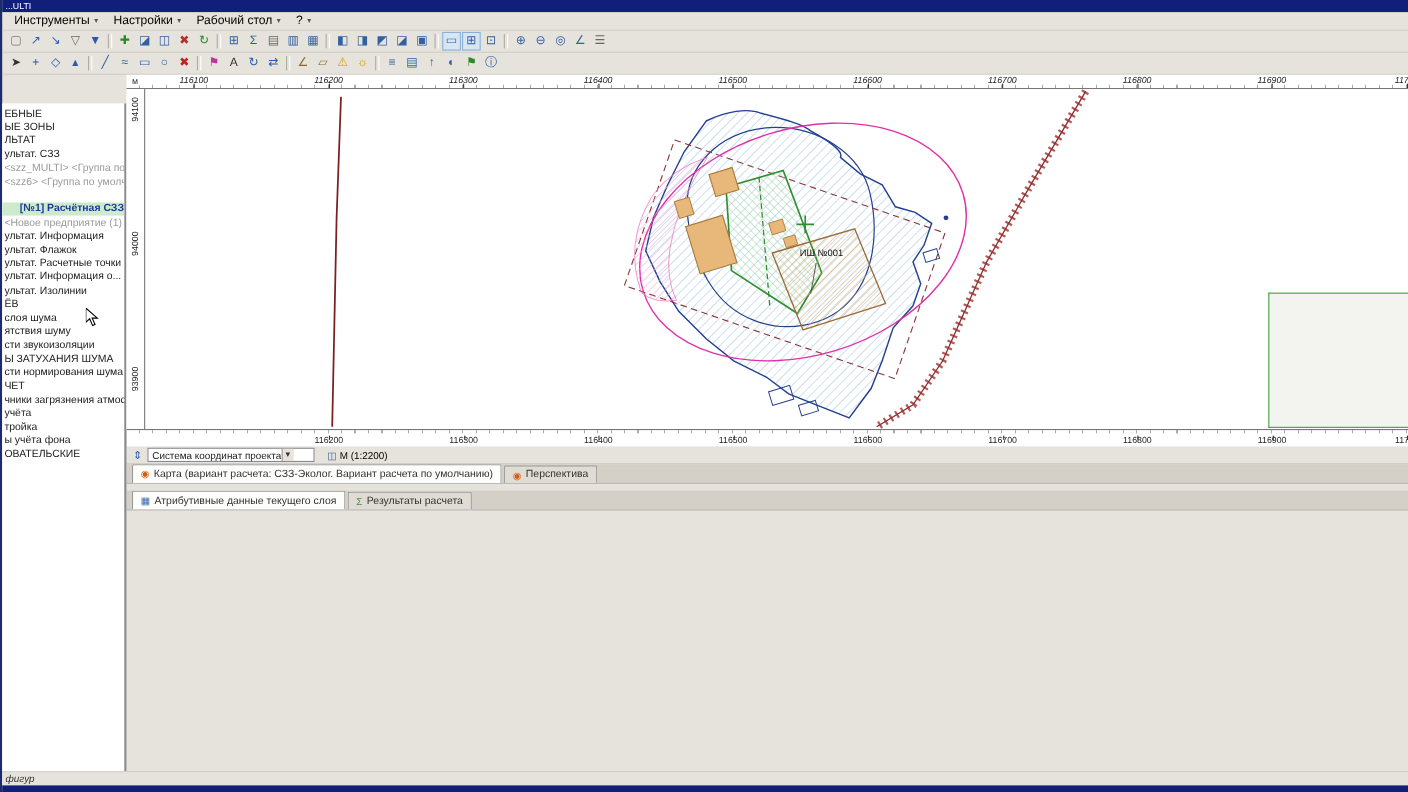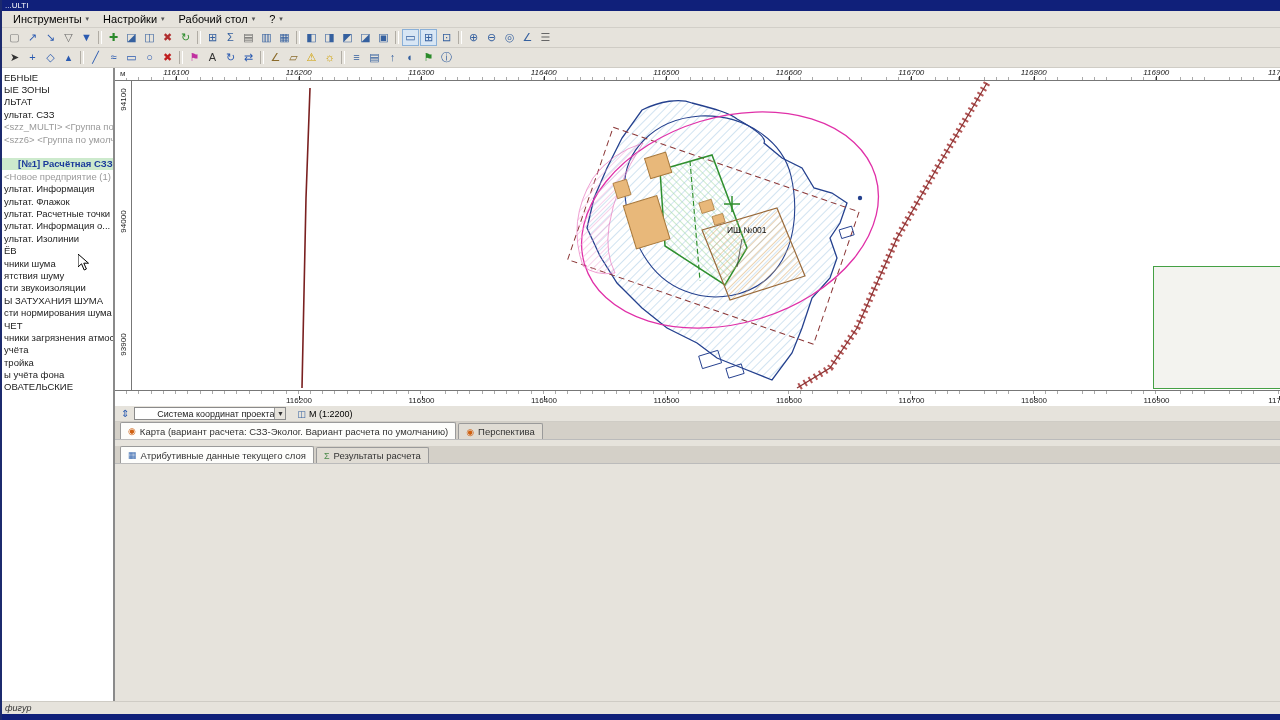--- a/index.html
+++ b/index.html
@@ -11,21 +11,21 @@
   .menubar { height:17px; display:flex; align-items:center; font-size:11px; padding-left:4px; border-bottom:1px solid #d2cfc8; flex:none; }
   .menu-item { padding:1px 7px; display:flex; align-items:center; gap:4px; cursor:default; }
   .menu-item .chev { font-size:7px; color:#555; }
 
   .toolbar { height:20px; display:flex; align-items:center; padding-left:4px; gap:1px; border-bottom:1px solid #cfccc5; flex:none; }
   .tbtn { width:17px; height:17px; flex:none; display:flex; align-items:center; justify-content:center; font-size:11px; line-height:1; border:1px solid transparent; color:#444; }
   .tbtn.pressed { background:#d8e6f4; border:1px solid #8ab0d8; }
   .tbtn.sep { width:4px; height:13px; border:none; border-left:1px solid #b0aca4; border-right:1px solid #ffffff; margin:0 2px; }
 
   .main { flex:1; display:flex; min-height:0; }
-  .tree { width:113px; flex:none; background:#fff; border-right:2px solid #8a8a8a; font-size:9.5px; padding-top:3px; position:relative; overflow:hidden; }
+  .tree { width:113px; flex:none; background:#fff; border-right:2px solid #8a8a8a; font-size:9.5px; padding-top:3px; position:relative; overflow:hidden;margin-top:26px; }
   .trow { height:12.4px; display:flex; align-items:center; padding-left:2px; white-space:nowrap; color:#222; }
   .trow.muted { color:#9a9a9a; }
   .trow.selected { background:#cdeacd; color:#1a3a9a; font-weight:bold;padding-left:16px; }
   .cursor-wrap { position:absolute; left:76px; top:186px; }
 
   .right { flex:1; display:flex; flex-direction:column; min-width:0; }
 
   .ruler-top { height:13px; flex:none; background:#fff; border-bottom:1px solid #777; display:flex; font-size:8px; color:#222; overflow:hidden; position:relative;
     background-image: repeating-linear-gradient(to right, transparent 0 11.25px, #aaa 11.25px 12.25px);
     background-size:100% 3px; background-repeat:no-repeat; background-position:left bottom; }
@@ -43,21 +43,21 @@
   .legend-overlay { position:absolute; right:0; top:185px; width:127px; height:123px; background:#f3f3ef; border:1px solid #44a044; border-right:none; }
 
   .ruler-bottom { height:16px; flex:none; background:#fff; border-top:1px solid #777; display:flex; align-items:flex-end; padding-left:122.75px; font-size:8px; color:#222; overflow:hidden;
     background-image: repeating-linear-gradient(to right, transparent 0 11.25px, #aaa 11.25px 12.25px);
     background-size:100% 3px; background-repeat:no-repeat; background-position:left top; }
   .rb-item { width:122.5px; flex:none; text-align:center; position:relative; padding-bottom:1px; }
   .rb-item::before { content:""; position:absolute; left:50%; top:0; width:1px; height:4px; background:#333; }
 
   .statusrow { height:16px; flex:none; background:#e6e3dc; display:flex; align-items:center; gap:5px; padding-left:6px; font-size:9px; border-bottom:1px solid #cfccc5; }
   .statusrow .sicon { color:#2a5ab0; font-size:10px; }
-  .combo { width:152px; height:13px; background:#fff; border:1px solid #8a8a8a; display:flex; align-items:center; justify-content:flex-end; padding-left:3px; font-size:9px; color:#222; }
+  .combo { width:152px; height:13px; background:#fff; border:1px solid #8a8a8a; display:flex; align-items:center; justify-content:flex-start; padding-left:3px; font-size:9px; color:#222; }
   .combo-arrow { width:11px; height:11px; background:#e6e3dc; border-left:1px solid #999; font-size:7px; display:flex; align-items:center; justify-content:center; color:#333; }
   .scale-box { display:flex; align-items:center; gap:3px; margin-left:6px; }
   .scale-box .sicon2 { color:#35609f; font-size:9px; }
 
   .tabs { display:flex; align-items:flex-end; background:#d4d0c8; padding-left:5px; flex:none; }
   .tabs1 { height:18px; border-bottom:1px solid #bbb; }
   .tabs2 { height:18px; border-bottom:1px solid #bbb; }
   .tab { height:16px; display:flex; align-items:center; gap:4px; padding:0 7px; font-size:9.5px; border:1px solid #9a9a9a; border-bottom:none; background:#e0dcd4; color:#333; border-radius:2px 2px 0 0; margin-right:2px; white-space:nowrap; }
   .tab.active { background:#fdfdfb; height:17px; }
   .tab .tglyph { font-size:9px; }
@@ -407,21 +407,21 @@
 
         <div class="trow">
           <span class="tlabel">ультат. Изолинии</span>
         </div>
 
         <div class="trow group">
           <span class="tlabel">ЁВ</span>
         </div>
 
         <div class="trow">
-          <span class="tlabel">чники шума</span>
+          <span class="tlabel">слоя шума</span>
         </div>
 
         <div class="trow">
           <span class="tlabel">ятствия шуму</span>
         </div>
 
         <div class="trow">
           <span class="tlabel">сти звукоизоляции</span>
         </div>
 

